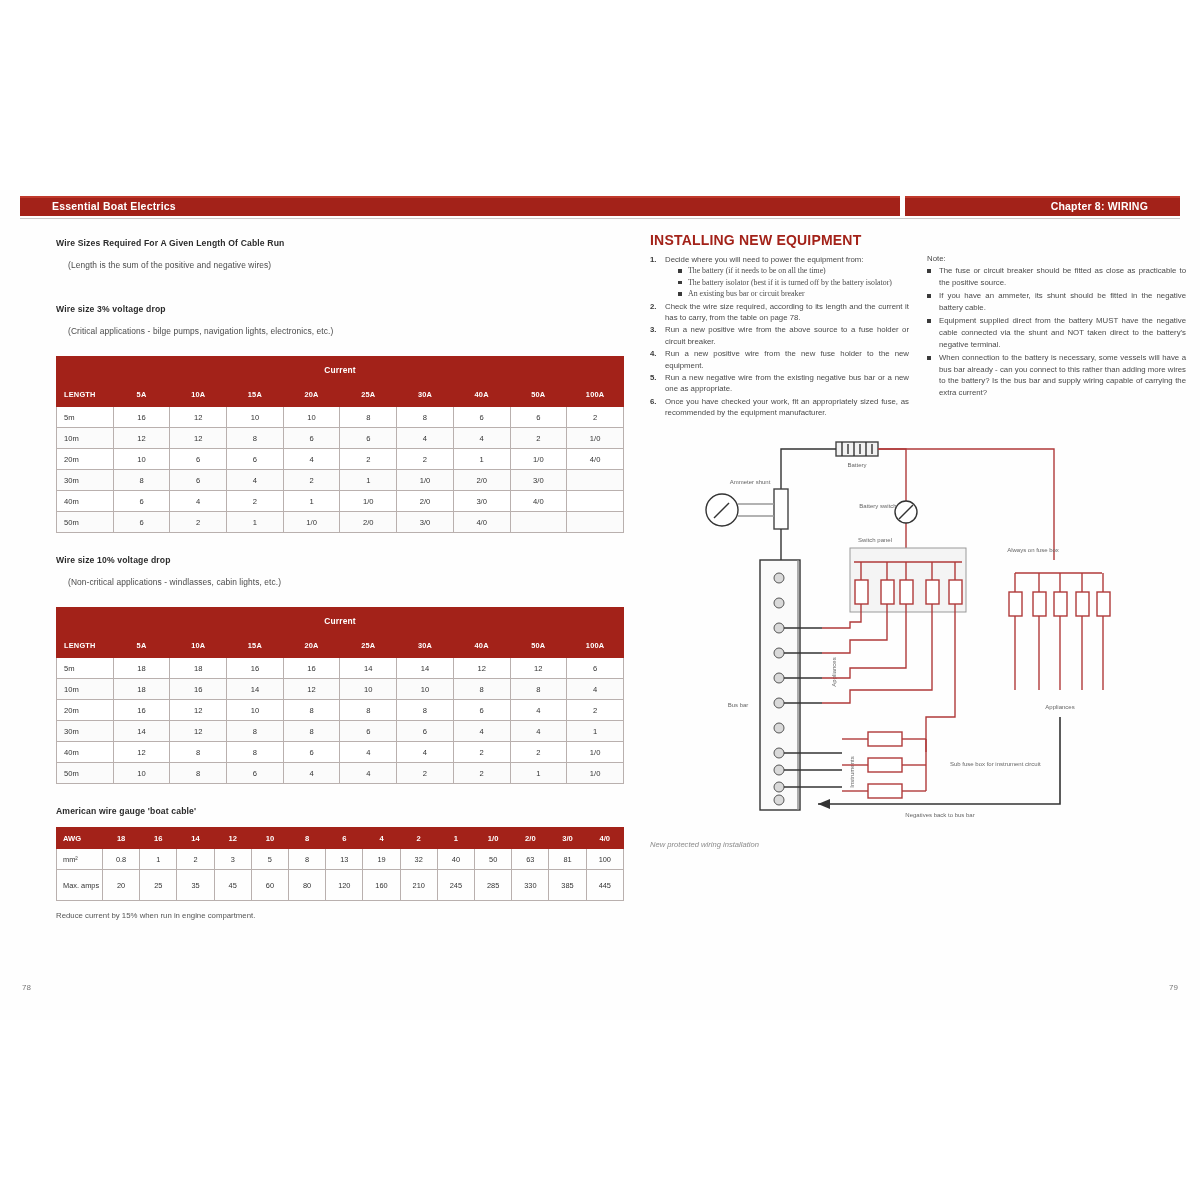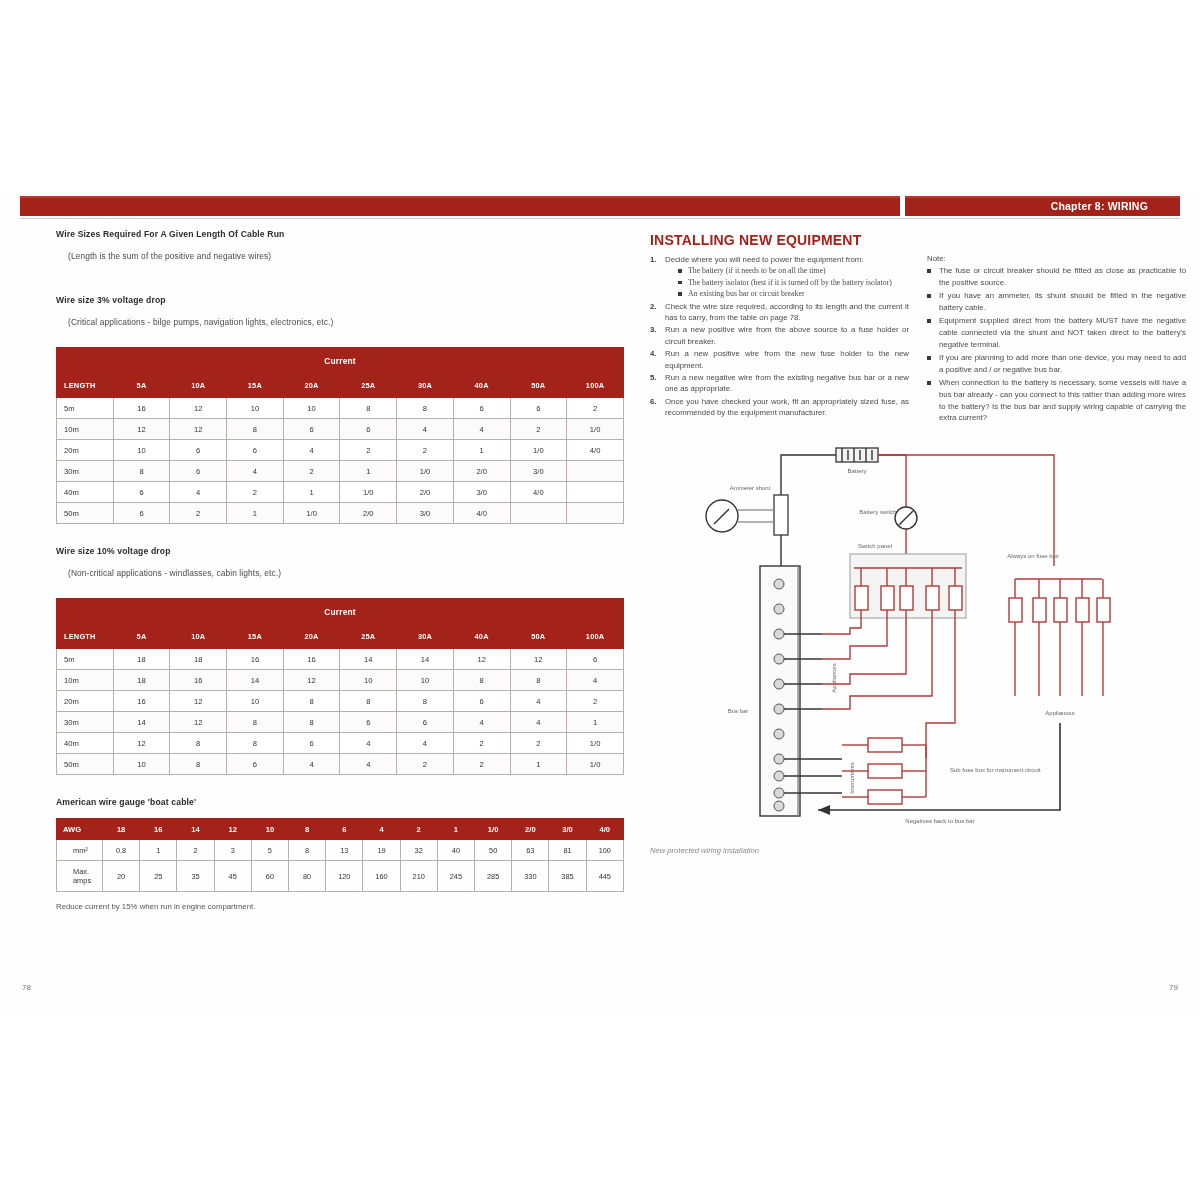--- a/index.html
+++ b/index.html
@@ -28,36 +28,36 @@
     width: 1200px; height: 26px;
   }
   .hdr-bar {
     position: absolute; top: 6px; height: 20px;
     background: #a32219;
     border-top: 2px solid #c0392b;
   }
   .hdr-left  { left: 20px;  width: 880px; }
   .hdr-right { left: 905px; width: 275px; }
   .hdr-left .hdr-txt {
-    position: absolute; left: 32px; top: 18px;
+    position: absolute; left: 32px; top: 2px;
     color: #fff; font-size: 10.5px; font-weight: bold;
-    letter-spacing: .2px; white-space: nowrap; font-family: Liberation Serif, serif;
+    letter-spacing: .2px; white-space: nowrap;
   }
   .hdr-right .hdr-txt {
     position: absolute; right: 32px; top: 2px;
     color: #fff; font-size: 10.5px; font-weight: bold;
     letter-spacing: .2px; white-space: nowrap;
   }
   .hdr-rule {
     position: absolute; left: 20px; top: 28px; width: 1160px;
     height: 1px; background: #c9c9c9;
   }
 
   
-  .page-left  { position: absolute; left: 56px;  top: 39px; width: 568px; }
+  .page-left  { position: absolute; left: 56px;  top: 48px; width: 568px; }
   .page-right { position: absolute; left: 650px; top: 42px; width: 536px; }
 
   .h-bold {
     font-size: 8.6px; font-weight: bold; color: #2b2b2b;
     margin: 0 0 3px 0; letter-spacing: .15px;
   }
   .h-sub {
     font-size: 8.4px; color: #4a4a4a; margin: 12px;
     letter-spacing: .1px;
   }
@@ -114,21 +114,21 @@
     border: 1px solid #b9b0ae;
     height: 21px;
     padding: 0;
     vertical-align: middle;
   }
   table.awg thead th {
     background: #a32219; color: #fff; font-weight: bold;
     border: 1px solid #a32219; font-size: 7.6px;
   }
   table.awg tbody td.rowlab {
-    text-align: left; padding-left: 16px; font-size: 7.4px;
+    text-align: left; padding-left: 6px; font-size: 7.4px;
     line-height: 9px;
   }
   table.awg tbody tr.tall td { height: 31px; }
 
   .footnote {
     font-size: 7.8px; color: #555; line-height: 12px;
     margin-top: 9px;
   }
 
   
@@ -495,21 +495,20 @@
               <li><span>Run a new negative wire from the existing negative bus bar or a new one as appropriate.</span></li>
               <li><span>Once you have checked your work, fit an appropriately sized fuse, as recommended by the equipment manufacturer.</span></li>
             </ol>
         </div>
         <div class="col">
           <div class="note-lab">Note:</div>
           <ul class="notes" id="notes-list">
               <li>The fuse or circuit breaker should be fitted as close as practicable to the positive source.</li>
               <li>If you have an ammeter, its shunt should be fitted in the negative battery cable.</li>
               <li>Equipment supplied direct from the battery MUST have the negative cable connected via the shunt and NOT taken direct to the battery's negative terminal.</li>
-              <li>If you are planning to add more than one device, you may need to add a positive and / or negative bus bar.</li>
               <li>When connection to the battery is necessary, some vessels will have a bus bar already - can you connect to this rather than adding more wires to the battery? Is the bus bar and supply wiring capable of carrying the extra current?</li>
             </ul>
         </div>
       </div>
 
       <div class="fig-wrap">
         <svg width="536" height="400" viewBox="0 0 536 400">
           <g fill="none" stroke-width="1.4">
 
             <g stroke="#333">

